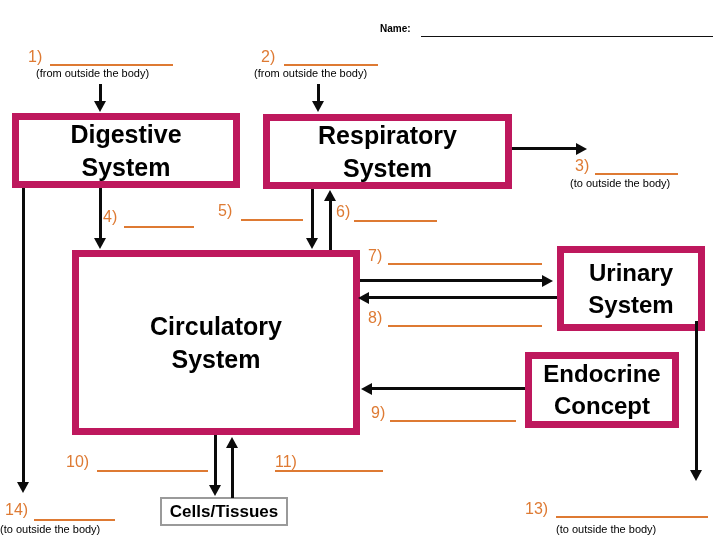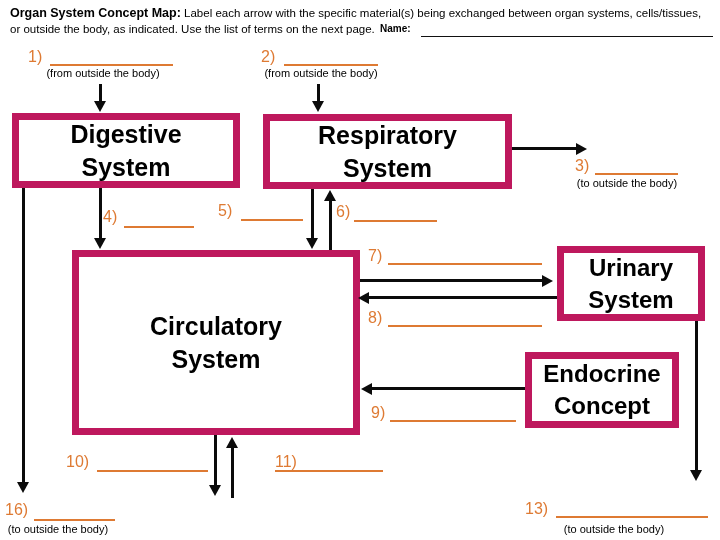--- a/index.html
+++ b/index.html
@@ -26,45 +26,41 @@
   .vl{position:absolute;width:3px;background:#0b0b0b;}
   .hl{position:absolute;height:3px;background:#0b0b0b;}
   .ah{position:absolute;width:0;height:0;}
   .ah.d{border-left:6px solid transparent;border-right:6px solid transparent;border-top:11px solid #0b0b0b;}
   .ah.u{border-left:6px solid transparent;border-right:6px solid transparent;border-bottom:11px solid #0b0b0b;}
   .ah.l{border-top:6px solid transparent;border-bottom:6px solid transparent;border-right:11px solid #0b0b0b;}
   .ah.r{border-top:6px solid transparent;border-bottom:6px solid transparent;border-left:11px solid #0b0b0b;}
   
   .lbl{position:absolute;color:#de7a33;font-size:16px;white-space:nowrap;}
   .blank{position:absolute;height:0;border-top:2px solid #de7a33;}
-  .cap{position:absolute;font-size:11px;text-align:center;color:#000;white-space:nowrap;}
+  .cap{position:absolute;font-size:11px;text-align:left;color:#000;white-space:nowrap;}
 </style>
 </head>
 <body>
 
 <div id="page">
 
-  <div class="hline1">
-    <b>Organ System Concept Map:</b>
-    <span>Label each arrow with the specific material(s) being exchanged between organ systems, cells/tissues,</span>
-  </div>
-  <div class="hline2">or outside the body, as indicated. Use the list of terms on the next page.</div>
   <div class="namelbl">Name:</div>
   <div class="nameline"></div>
 
   <div class="box big" style="left:12px;top:113px;width:228px;height:75px;">Digestive
 System</div>
   <div class="box big" style="left:263px;top:114px;width:249px;height:75px;">Respiratory
 System</div>
   <div class="box big" style="left:72px;top:250px;width:288px;height:185px;">Circulatory
 System</div>
-  <div class="box med" style="left:557px;top:246px;width:148px;height:75px;">Urinary
+  <div class="box med" style="left:557px;top:246px;width:148px;height:85px;">Urinary
 System</div>
   <div class="box med" style="left:525px;top:352px;width:154px;height:76px;">Endocrine
 Concept</div>
+  <div class="box small" style="left:160px;top:497px;width:128px;height:29px;">Cells/Tissues</div>
 
   <div>
     <div class="vl" style="left:99px;top:84px;height:18px;"></div>
     <div class="ah d" style="left:94px;top:101px;"></div>
   </div>
   <div>
     <div class="vl" style="left:317px;top:84px;height:18px;"></div>
     <div class="ah d" style="left:312px;top:101px;"></div>
   </div>
   <div>
@@ -141,21 +137,21 @@
 
   <div class="lbl" style="left:371px;top:404px;">9)</div>
   <div class="blank" style="left:390px;top:420px;width:126px;"></div>
 
   <div class="lbl" style="left:66px;top:453px;">10)</div>
   <div class="blank" style="left:97px;top:470px;width:111px;"></div>
 
   <div class="lbl" style="left:243px;top:453px;margin-left:32px;">11)</div>
   <div class="blank" style="left:275px;top:470px;width:108px;"></div>
 
-  <div class="lbl" style="left:5px;top:501px;">16)</div>
+  <div class="lbl" style="left:5px;top:501px;">14)</div>
   <div class="blank" style="left:34px;top:519px;width:81px;"></div>
   <div class="cap" style="left:0px;top:523px;width:116px;">(to outside the body)</div>
 
   <div class="lbl" style="left:525px;top:500px;">13)</div>
   <div class="blank" style="left:556px;top:516px;width:152px;"></div>
   <div class="cap" style="left:556px;top:523px;width:116px;">(to outside the body)</div>
 
 </div>
 
 </body></html>

